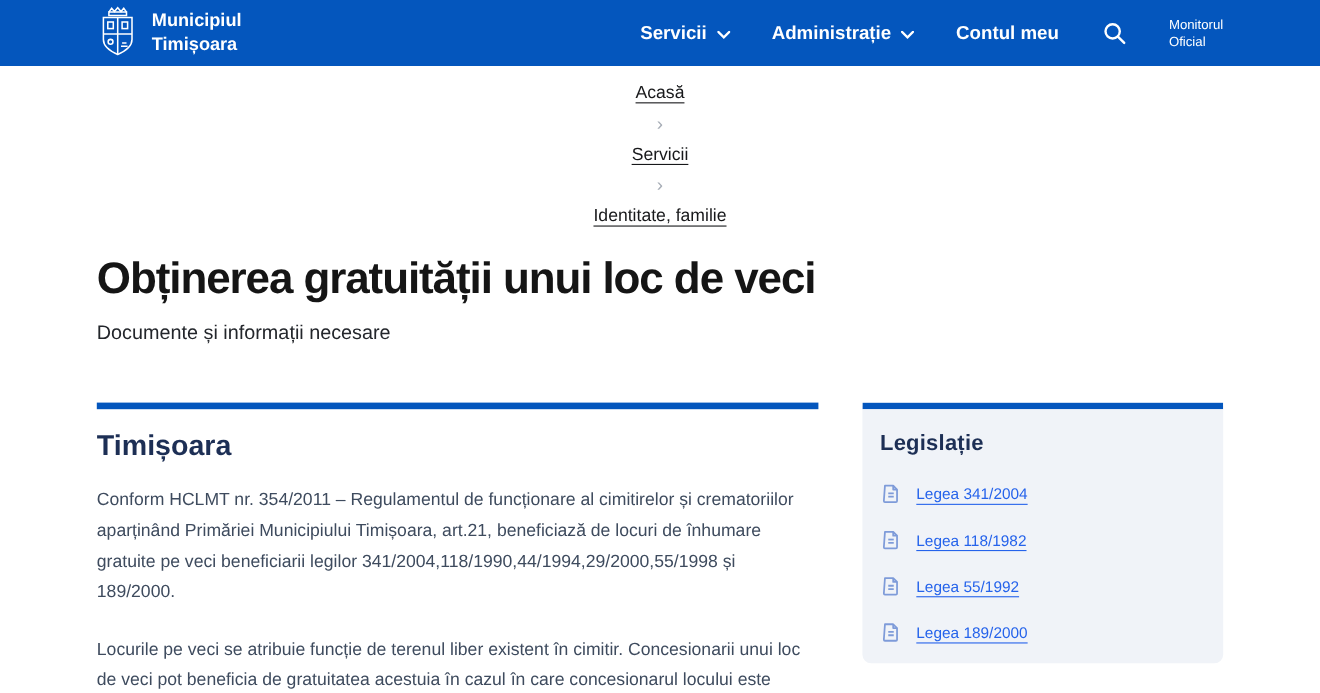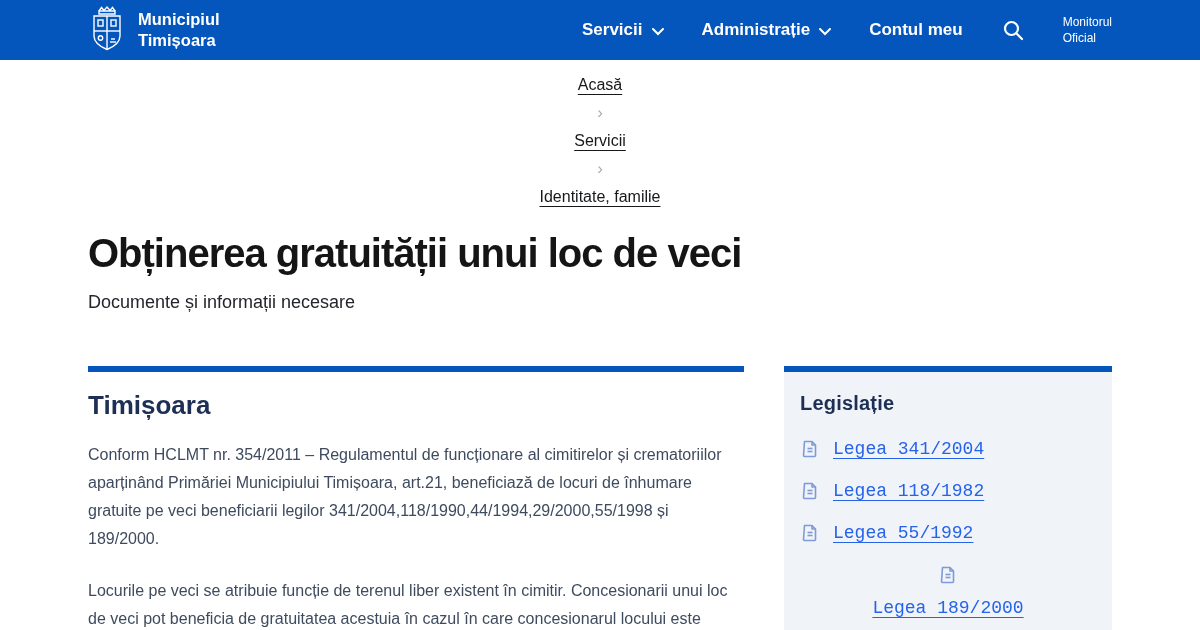--- a/index.html
+++ b/index.html
@@ -34,23 +34,23 @@
 
   .info-col { flex:1; border-top:6px solid #0456BD; padding-top:12px; }
   .info-heading { font-size:26px; font-weight:bold; color:#1D2F55; margin:6px 0 20px; }
   .info-col p { font-size:16px; line-height:28px; color:#3E4B5E; margin-bottom:24px; }
 
   .legis-card { width:328px; border-top:6px solid #0456BD; background:#F0F3F8;
     border-radius:0 0 8px 8px; padding:20px 16px 18px; }
   .legis-heading { font-size:20px; font-weight:bold; color:#1D2F55; letter-spacing:.2px; }
   .legis-list { list-style:none; margin-top:24px; }
   .legis-item { display:flex; align-items:center; gap:13px; margin-bottom:22px; }
-  .legis-item:last-child { margin-bottom:0;flex-direction:column; }
-  .legis-link { color:#2563EB; font-size:18px; font-weight:500; text-decoration:underline;
-    text-underline-offset:4px; cursor:pointer;font-family:Liberation Mono, monospace; }
+  .legis-item:last-child { margin-bottom:0; }
+  .legis-link { color:#2563EB; font-size:14px; font-weight:500; text-decoration:underline;
+    text-underline-offset:4px; cursor:pointer; }
 </style>
 </head>
 <body>
 
 <header class="navbar">
   <div class="nav-inner">
     <a class="brand">
       <span>
         <svg width="38" height="48" viewBox="0 0 38 48" fill="none" stroke="#fff" stroke-width="1.4">
           <path d="M11 7 l2.5 -3.5 2.5 3 3 -3.5 3 3.5 2.5 -3 2.5 3.5"></path>

